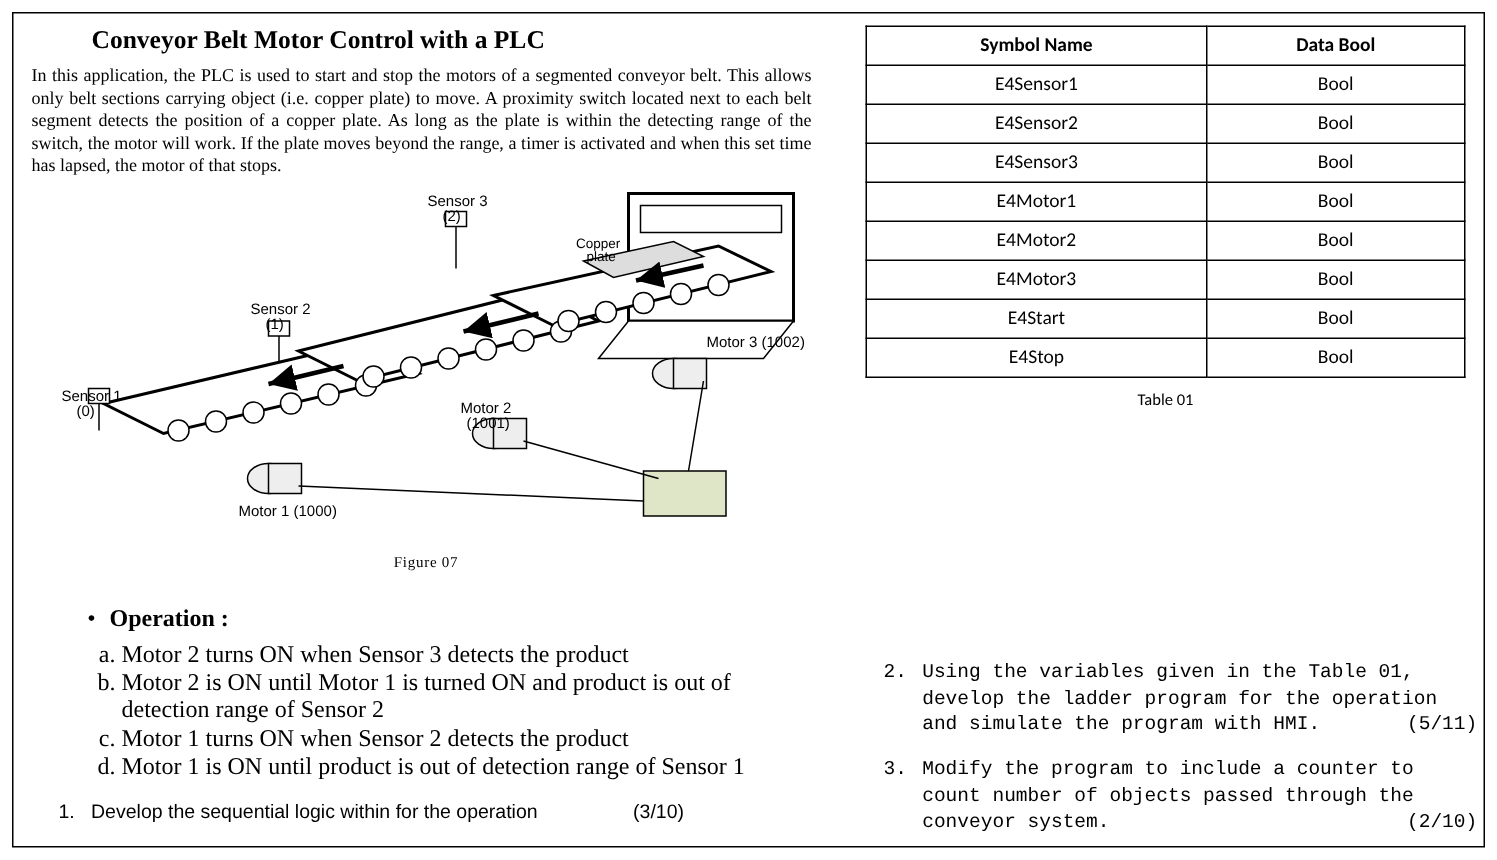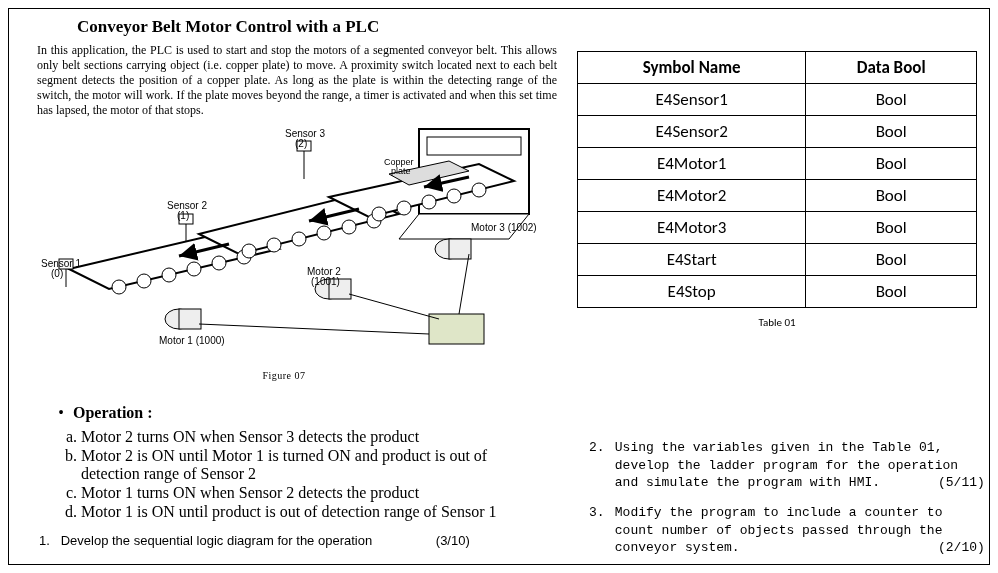--- a/index.html
+++ b/index.html
@@ -12,21 +12,21 @@
     background: #fff;
     width: 998px;
     height: 573px;
     position: relative;
   }
   .page {
     border: 1px solid #000;
     width: 982px;
     height: 557px;
     position: relative;
-    padding: 8px 28px;
+    padding: 8px 12px;
   }
   .title {
     font-weight: bold;
     font-size: 17px;
     margin: 0 0 6px 40px;
   }
   .intro {
     width: 520px;
     font-size: 12px;
     text-align: justify;
@@ -35,22 +35,21 @@
   .table-wrap {
     position: absolute;
     top: 8px;
     right: 12px;
     width: 400px;
   }
   table.sym {
     border-collapse: collapse;
     width: 100%;
     font-family: "Calibri", Arial, sans-serif;
-    font-size: 17px;
-    margin-top: 34px;
+    font-size: 13px;
   }
   table.sym th, table.sym td {
     border: 1px solid #000;
     padding: 5px 8px;
     text-align: center;
   }
   table.sym th { font-weight: bold; }
   .caption {
     text-align: center;
     font-family: "Calibri", Arial, sans-serif;
@@ -121,20 +120,24 @@
           <th>Data Bool</th>
         </tr>
       </thead>
       <tbody>
         <tr>
             <td>E4Sensor1</td>
             <td>Bool</td>
           </tr>
         <tr>
             <td>E4Sensor2</td>
+            <td>Bool</td>
+          </tr>
+        <tr>
+            <td>E4Sensor3</td>
             <td>Bool</td>
           </tr>
         <tr>
             <td>E4Motor1</td>
             <td>Bool</td>
           </tr>
         <tr>
             <td>E4Motor2</td>
             <td>Bool</td>
           </tr>
@@ -243,21 +246,21 @@
       <li>Motor 2 turns ON when Sensor 3 detects the product</li>
       <li>Motor 2 is ON until Motor 1 is turned ON and product is out of detection range of Sensor 2</li>
       <li>Motor 1 turns ON when Sensor 2 detects the product</li>
       <li>Motor 1 is ON until product is out of detection range of Sensor 1</li>
     </ol>
   </div>
 
   <div class="q1">
     <span>1.</span>
     &nbsp;
-    <span>Develop the sequential logic diagram for the operation</span>
+    <span>Develop the sequential logic within for the operation</span>
     <span class="marks">(3/10)</span>
   </div>
 
   <div class="right-q q2">
     <span class="num">2.</span>
     <span class="body">
       <span>Using the variables given in the Table 01, develop the ladder program for the operation and simulate the program with HMI.</span>
       <span class="marks">(5/11)</span>
     </span>
   </div>

